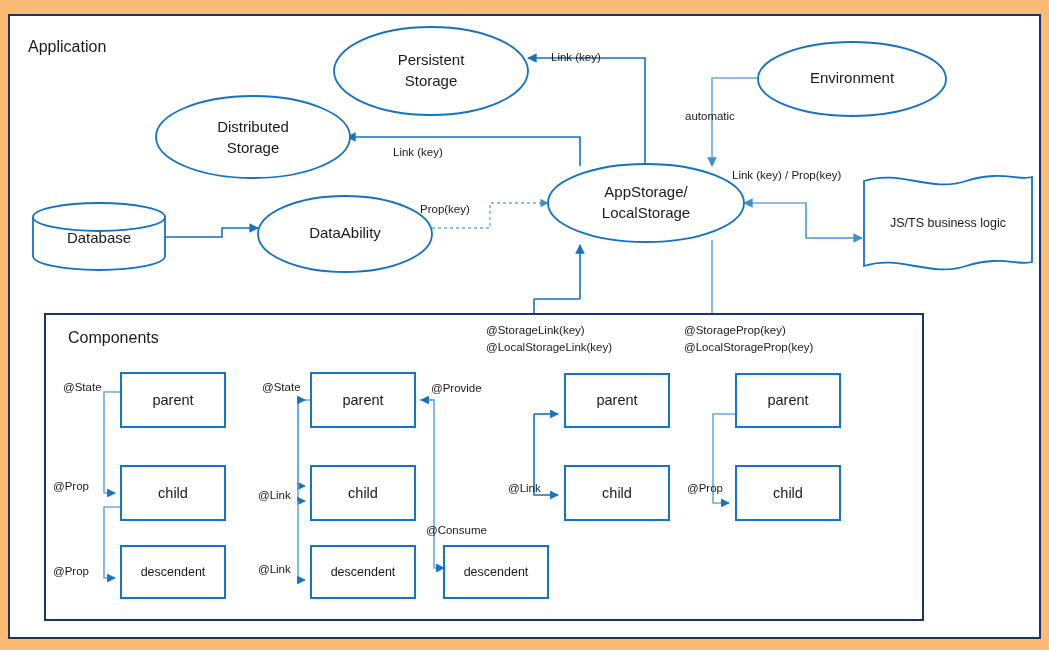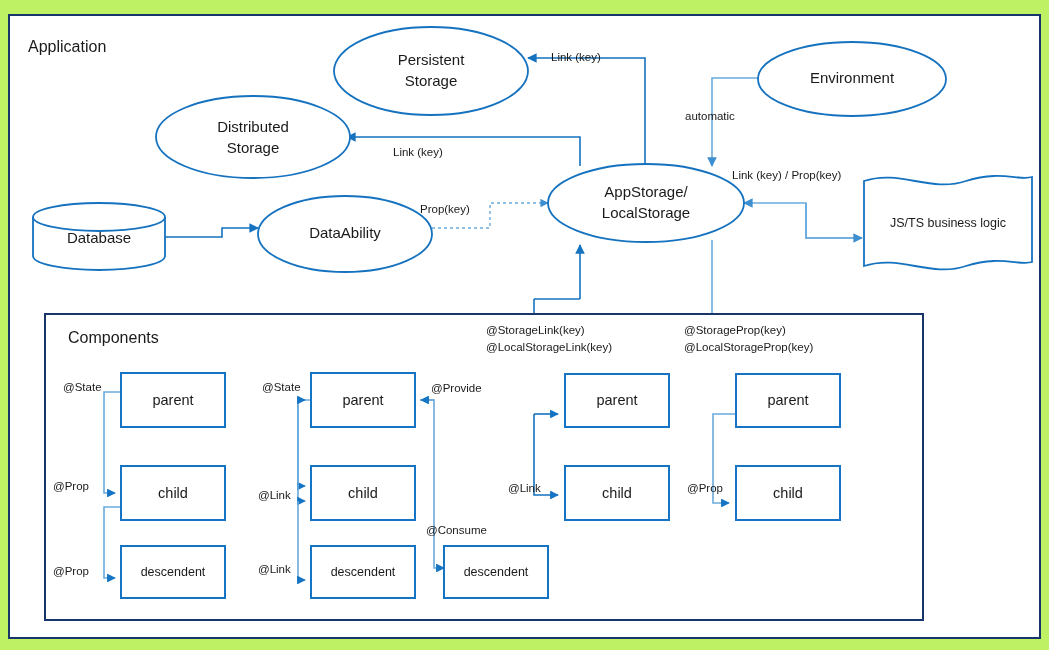--- a/index.html
+++ b/index.html
@@ -4,21 +4,21 @@
 <style>
   html, body {
     margin: 0;
     padding: 0;
     background: #ffffff;
   }
   #stage {
     position: relative;
     width: 1049px;
     height: 650px;
-    background: #bef264;
+    background: #fdba74;
     font-family: "Liberation Sans", sans-serif;
     overflow: hidden;
   }
   svg { display: block; }
   text { font-family: "Liberation Sans", sans-serif; fill: #1a1a1a; }
   .node-label { font-size: 15px; text-anchor: middle; dominant-baseline: middle; }
   .node-label-sm { font-size: 12.5px; text-anchor: middle; dominant-baseline: middle; }
   .box-label { font-size: 14.5px; text-anchor: middle; dominant-baseline: middle; }
   .box-label-sm { font-size: 12.5px; text-anchor: middle; dominant-baseline: middle; }
   .section-title { font-size: 16px; dominant-baseline: middle; }

